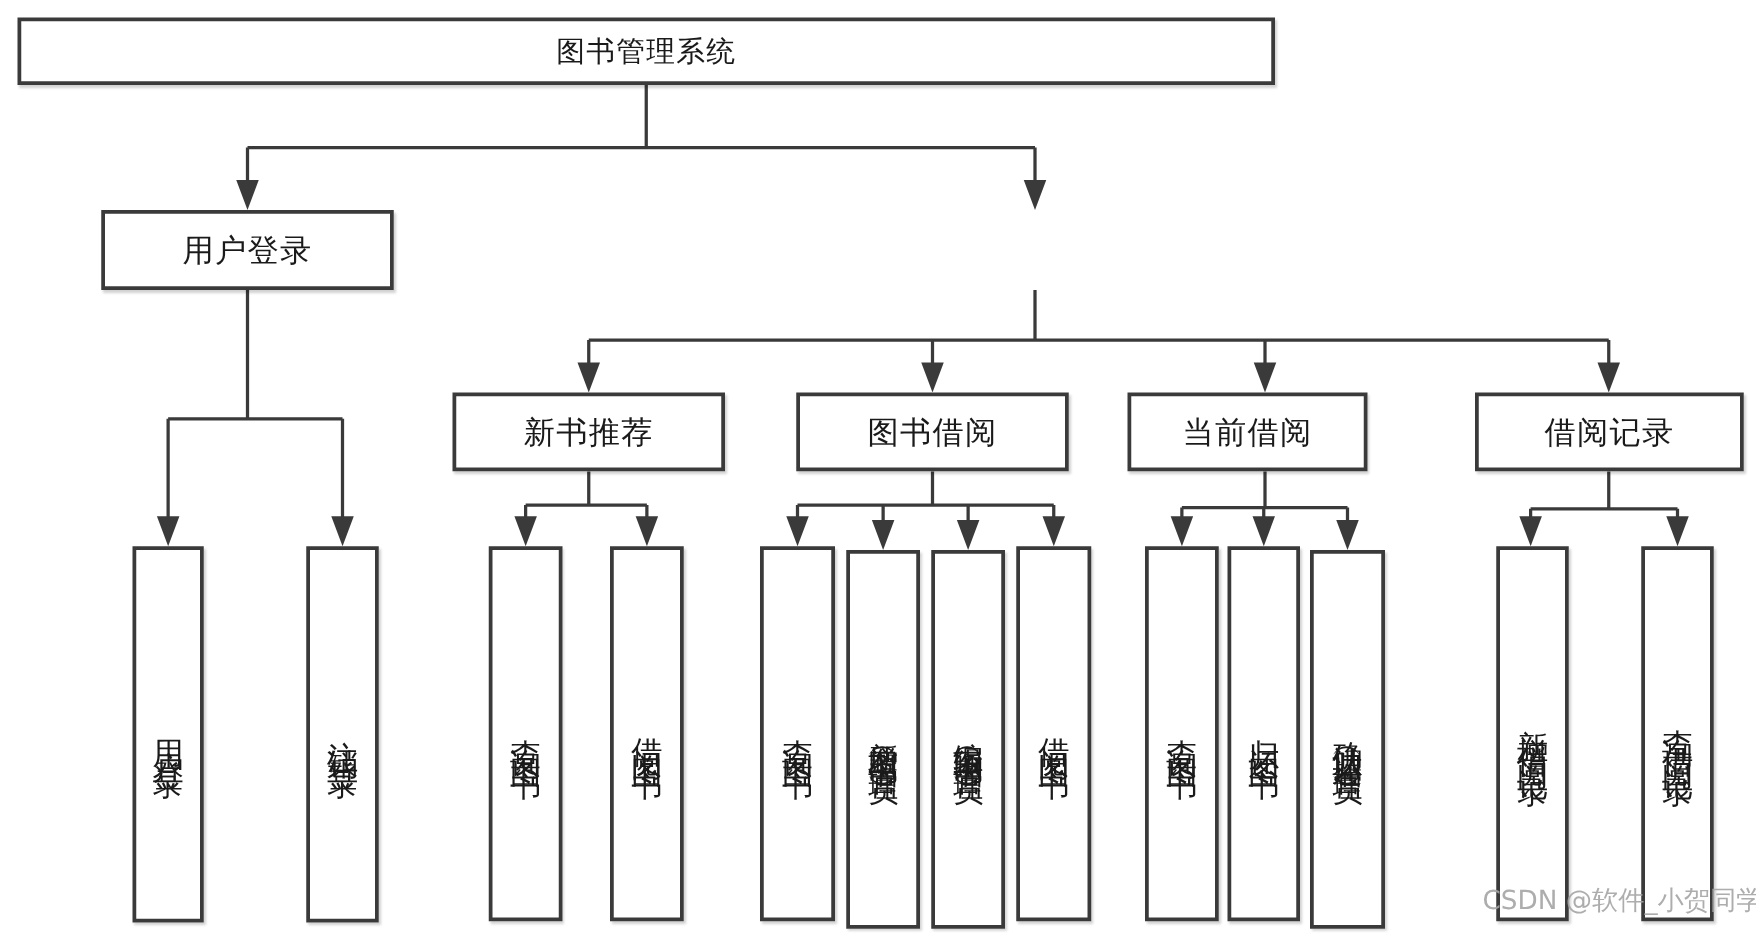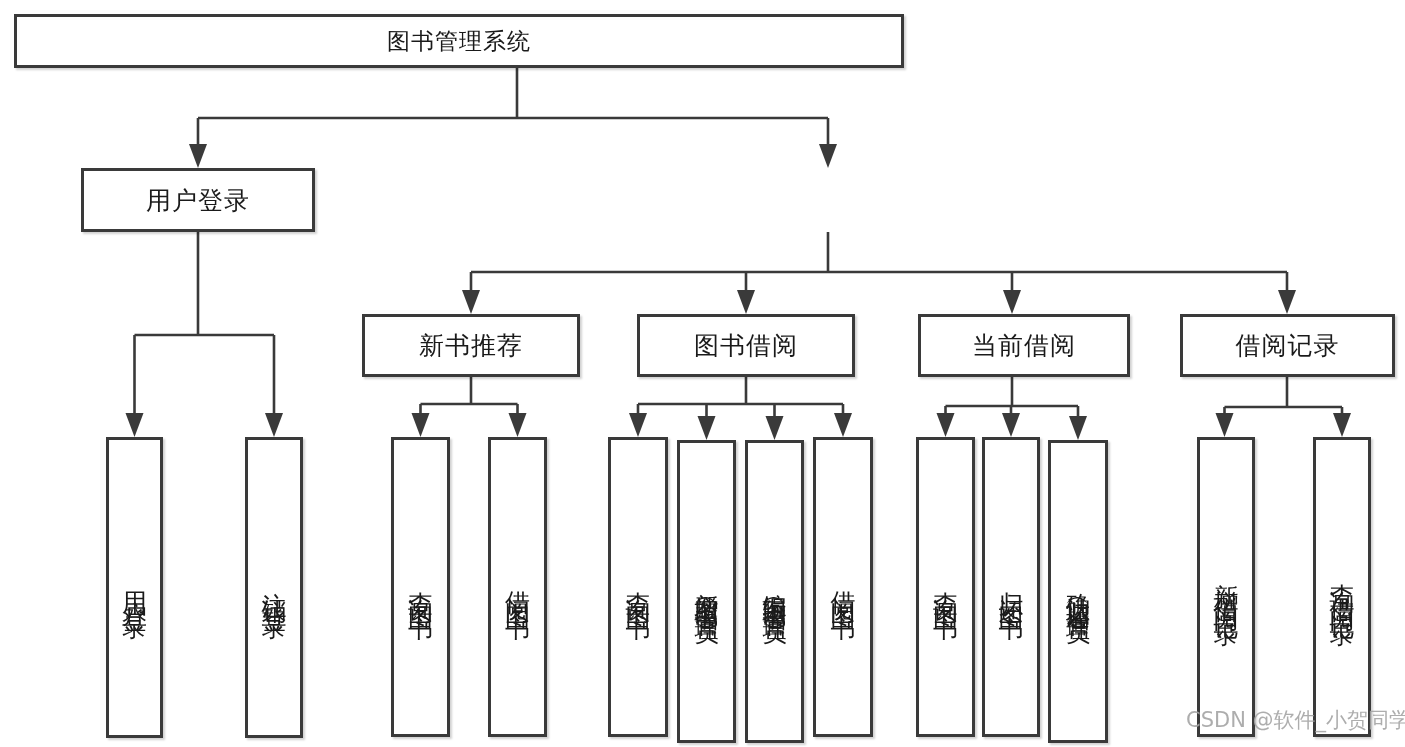--- a/index.html
+++ b/index.html
@@ -112,35 +112,35 @@
 
       <polygon points="936.5,413 954.5,413 945.5,437"></polygon>
       <polygon points="1002,413 1020,413 1011,437"></polygon>
       <polygon points="1069,416 1087,416 1078,440"></polygon>
 
       <polygon points="1215.5,413 1233.5,413 1224.5,437"></polygon>
       <polygon points="1333,413 1351,413 1342,437"></polygon>
     </g>
   </svg>
 
-  <div class="node h root" style="left:14px; top:14px; width:890px; height:54px;">
+  <div class="node h root" style="left:14px; top:14px; width:1006px; height:54px;">
     <span>图书管理系统</span>
   </div>
 
   <div class="node h" style="left:81px; top:168px; width:234px; height:64px;">
     <span>用户登录</span>
   </div>
 
   <div class="node h" style="left:362px; top:314px; width:218px; height:63px;">
     <span>新书推荐</span>
   </div>
   <div class="node h" style="left:637px; top:314px; width:218px; height:63px;">
     <span>图书借阅</span>
   </div>
-  <div class="node h" style="left:902px; top:314px; width:212px; height:63px;margin-left:16px;">
+  <div class="node h" style="left:902px; top:314px; width:192px; height:63px;">
     <span>当前借阅</span>
   </div>
   <div class="node h" style="left:1180px; top:314px; width:215px; height:63px;">
     <span>借阅记录</span>
   </div>
 
   <div class="node v" style="left:106px; top:437px; width:57px; height:301px;">
     <span>用户登录</span>
   </div>
   <div class="node v" style="left:245px; top:437px; width:58px; height:301px;">

